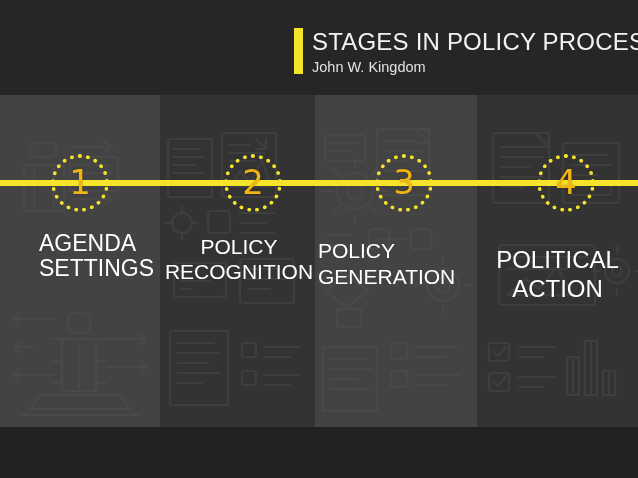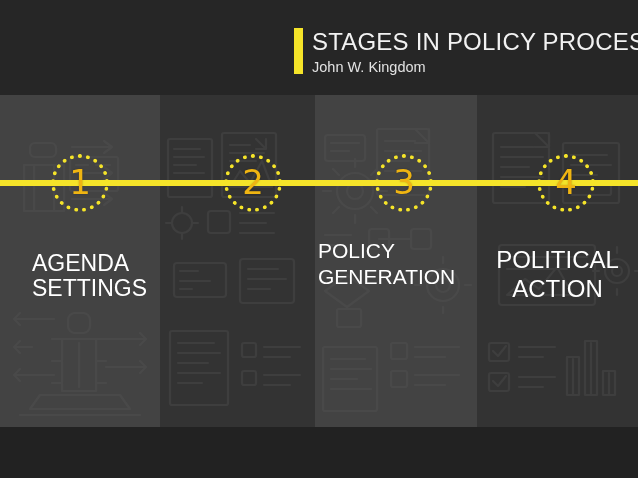--- a/index.html
+++ b/index.html
@@ -130,27 +130,26 @@
     width: 638px; height: 478px;
     pointer-events: none;
   }
   .label {
     position: absolute;
     color: #ffffff;
     font-weight: 400;
     pointer-events: auto;
   }
   .label-1 {
-    left: 32px;
+    left: 39px;
     top: 231px;
     width: 124px;
     font-size: 23px;
     line-height: 25px;
     text-align: left;
-    margin-top: 20px;
   }
   .label-2 {
     left: 160px;
     top: 234px;
     width: 158px;
     font-size: 21px;
     line-height: 25px;
     text-align: center;
   }
   .label-3 {
@@ -315,17 +314,18 @@
     <div class="node n3">
       <span class="node-num">3</span>
     </div>
     <div class="node n4">
       <span class="node-num">4</span>
     </div>
   </div>
 
   <div class="labels">
     <div class="label label-1">AGENDA SETTINGS</div>
+    <div class="label label-2">POLICY RECOGNITION</div>
     <div class="label label-3">POLICY GENERATION</div>
     <div class="label label-4">POLITICAL ACTION</div>
   </div>
 
 </div>
 
 </body></html>

